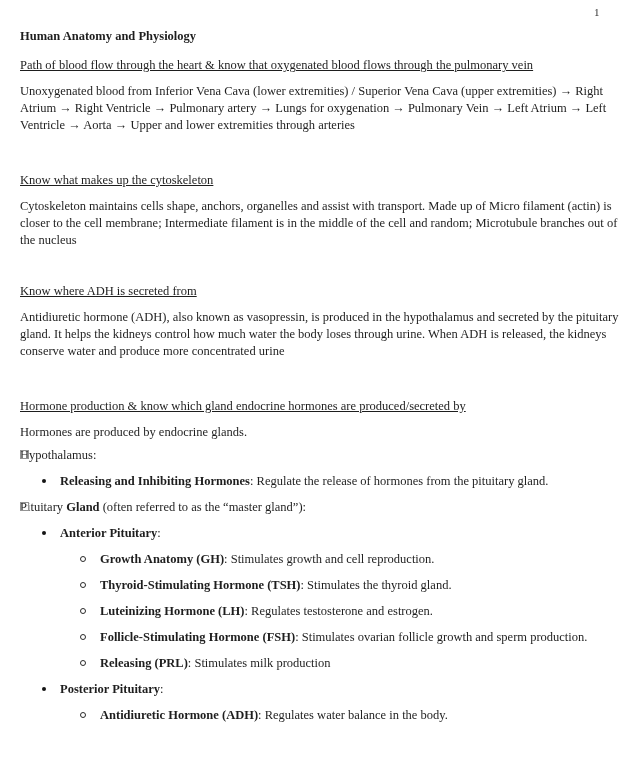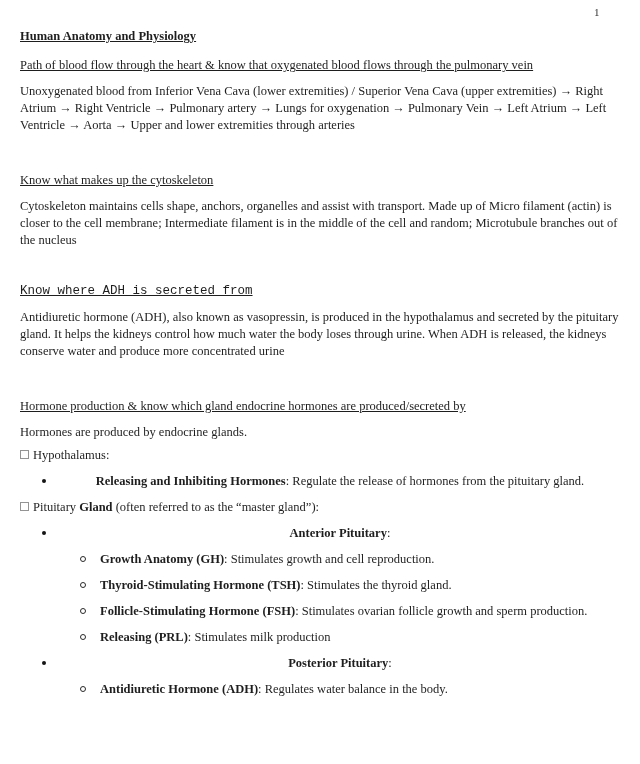--- a/index.html
+++ b/index.html
@@ -23,40 +23,39 @@
     color: #333;
   }
   .content {
     padding: 28px 20px 0 20px;
     width: 600px;
     box-sizing: content-box;
   }
   .doc-title {
     font-weight: bold;
     margin: 0 0 9px 0;
-    text-decoration: underline;
   }
   .sec-heading {
     text-decoration: underline;
     margin: 12px 0 9px 0;
   }
   .sec-para { margin: 0; font-family: Liberation Serif, serif; }
   .mt-38 { margin-top: 38px; }
-  .mt-34 { margin-top: 34px; font-family: Liberation Mono, monospace; }
+  .mt-34 { margin-top: 34px; }
   .mt-10 { margin-top: 4px; }
   .mt-9  { margin-top: 9px; }
   .outline { margin-top: 6px; }
   .o-item {
     position: relative;
     height: 17px;
     margin-bottom: 9px;
     white-space: nowrap;
   }
-  .o-item.lvl0 { padding-left: 13px; }
-  .o-item.lvl1 { padding-left: 40px; text-align: center; }
+  .o-item.lvl0 { }
+  .o-item.lvl1 { padding-left: 40px; }
   .o-item.lvl2 { padding-left: 80px; }
   .b { font-weight: bold; }
   .marker { position: absolute; display: inline-block; }
   .marker.checkbox {
     left: 0; top: 3px;
     width: 7px; height: 7px;
     border: 1px solid #949494;
     background: transparent;
   }
   .marker.bullet {
@@ -121,20 +120,24 @@
         <span class="marker circle"></span>
         <span></span><span class="b">Growth Anatomy (GH)</span><span>: Stimulates growth and cell reproduction.</span>
       </div>
 
       <div class="o-item lvl2">
         <span class="marker circle"></span>
         <span></span><span class="b">Thyroid-Stimulating Hormone (TSH)</span><span>: Stimulates the thyroid gland.</span>
       </div>
 
 
+      <div class="o-item lvl2">
+        <span class="marker circle"></span>
+        <span></span><span class="b">Luteinizing Hormone (LH)</span><span>: Regulates testosterone and estrogen.</span>
+      </div>
 
       <div class="o-item lvl2">
         <span class="marker circle"></span>
         <span></span><span class="b">Follicle-Stimulating Hormone (FSH)</span><span>: Stimulates ovarian follicle growth and sperm production.</span>
       </div>
 
       <div class="o-item lvl2">
         <span class="marker circle"></span>
         <span></span><span class="b">Releasing (PRL)</span><span>: Stimulates milk production</span>
       </div>

